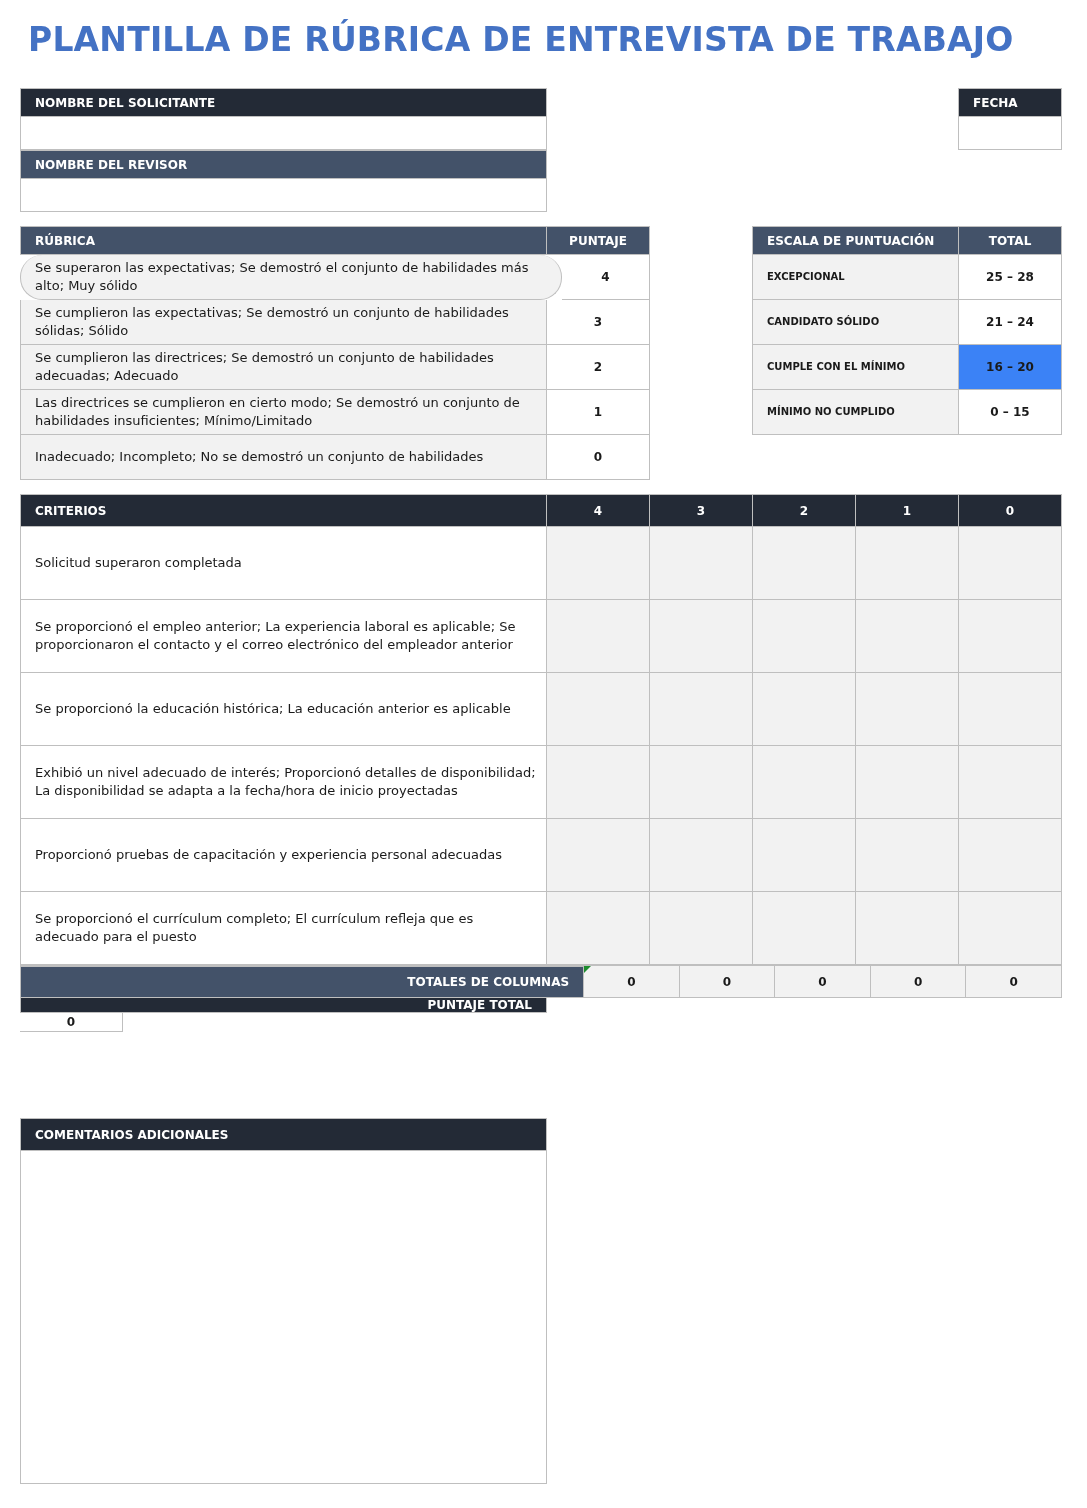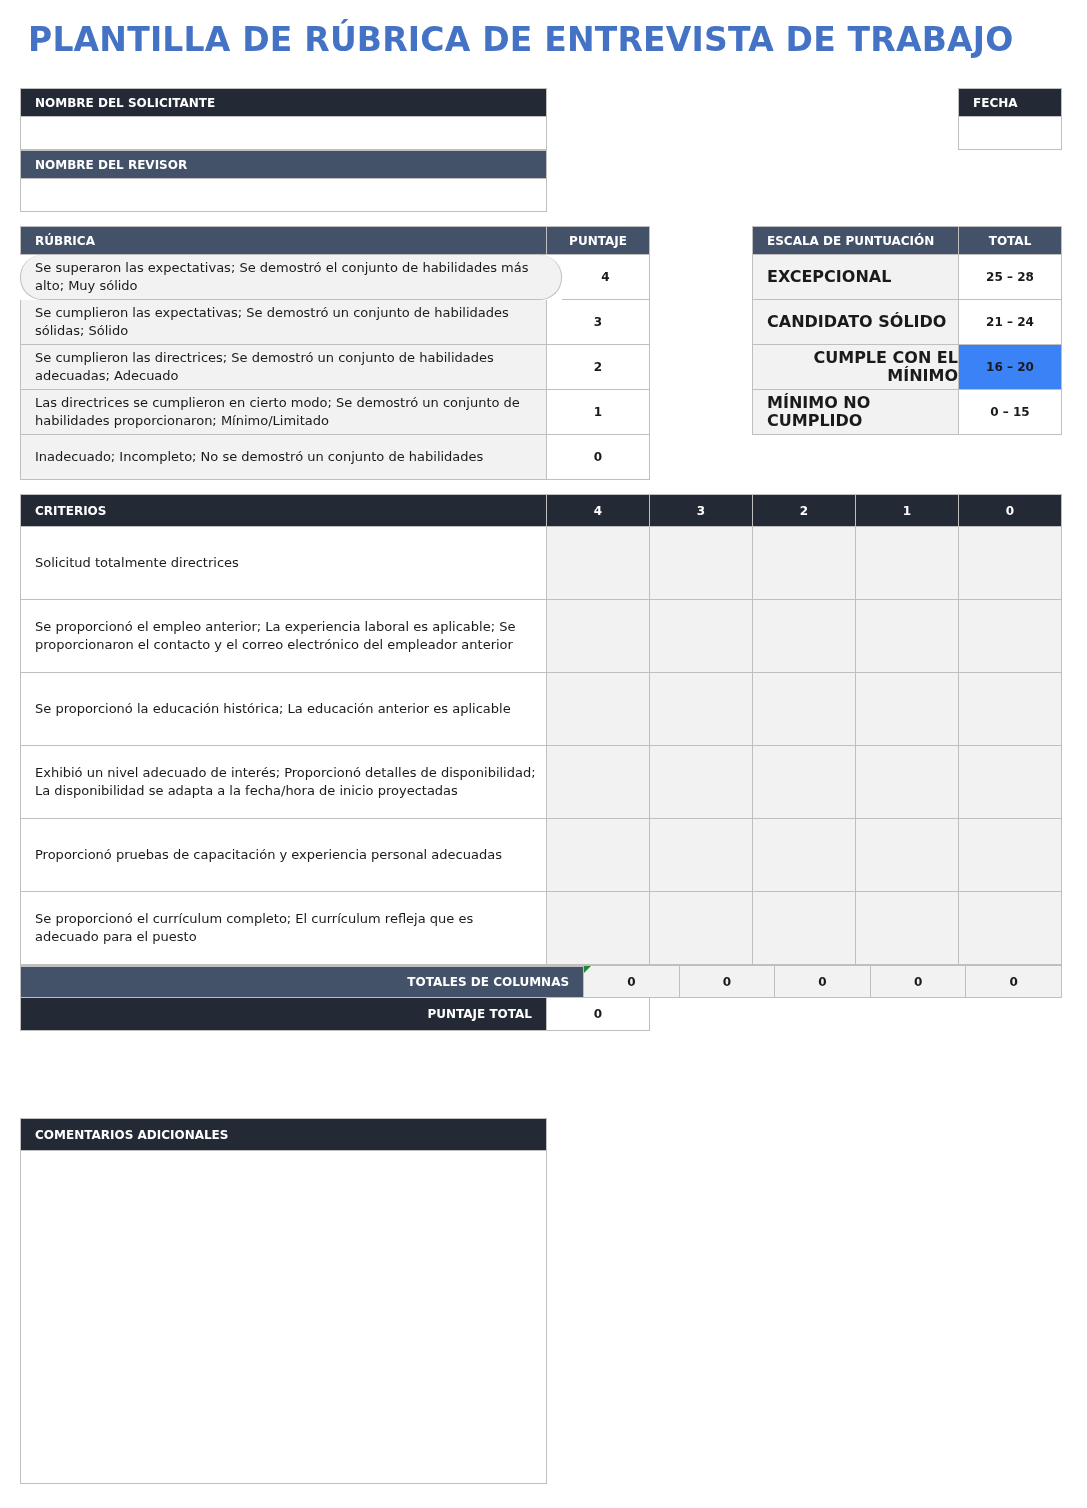--- a/index.html
+++ b/index.html
@@ -9,21 +9,21 @@
   .title { left: 28px; top: 20px; font-size: 33px; font-weight: bold; color: #4472c4; letter-spacing: 0.2px; white-space: nowrap; font-family: "DejaVu Sans", sans-serif; }
   .hdr { background: #232a36; color: #ffffff; font-weight: bold; font-size: 12px; display: flex; align-items: center; padding-left: 14px; border: 1px solid #bfbfbf; }
   .hdr.slate { background: #435269; }
   .hdr.center { justify-content: center; padding-left: 0; }
   .hdr.right { justify-content: flex-end; padding-left: 0; padding-right: 14px; }
   .field { background: #ffffff; border: 1px solid #bfbfbf; border-top: none; }
   .cell { border: 1px solid #bfbfbf; border-top: none; display: flex; align-items: center; font-size: 13px; line-height: 18px; }
   .cell.gray { background: #f2f2f2; }
   .cell.txt { padding-left: 14px; padding-right: 8px; }
   .cell.num { justify-content: center; font-weight: bold; font-size: 12px; }
-  .cell.lab { padding-left: 14px; font-weight: bold; font-size: 16px; }
+  .cell.lab { padding-left: 14px; font-weight: bold; font-size: 10px; }
   .scorecell { background: #f2f2f2; border-right: 1px solid #bfbfbf; border-bottom: 1px solid #bfbfbf; }
   .green-tri { width: 0; height: 0; border-top: 7px solid #1e8c2e; border-right: 7px solid transparent; }
 </style>
 </head>
 <body>
 
 <div class="abs title">PLANTILLA DE RÚBRICA DE ENTREVISTA DE TRABAJO</div>
 
 <div class="abs hdr" style="left:20px; top:88px; width:527px; height:29px;">NOMBRE DEL SOLICITANTE</div>
 <div class="abs field" style="left:20px; top:117px; width:527px; height:33px;"></div>
@@ -45,21 +45,21 @@
   </div>
   <div style="display:flex; height:45px;">
     <div class="cell gray txt" style="width:527px;">Se cumplieron las expectativas; Se demostró un conjunto de habilidades sólidas; Sólido</div>
     <div class="cell num" style="width:103px; border-left:none; background:#fff;">3</div>
   </div>
   <div style="display:flex; height:45px;">
     <div class="cell gray txt" style="width:527px;">Se cumplieron las directrices; Se demostró un conjunto de habilidades adecuadas; Adecuado</div>
     <div class="cell num" style="width:103px; border-left:none; background:#fff;">2</div>
   </div>
   <div style="display:flex; height:45px;">
-    <div class="cell gray txt" style="width:527px;">Las directrices se cumplieron en cierto modo; Se demostró un conjunto de habilidades proporcionaron; Mínimo/Limitado</div>
+    <div class="cell gray txt" style="width:527px;">Las directrices se cumplieron en cierto modo; Se demostró un conjunto de habilidades insuficientes; Mínimo/Limitado</div>
     <div class="cell num" style="width:103px; border-left:none; background:#fff;">1</div>
   </div>
   <div style="display:flex; height:45px;">
     <div class="cell gray txt" style="width:527px;">Inadecuado; Incompleto; No se demostró un conjunto de habilidades</div>
     <div class="cell num" style="width:103px; border-left:none; background:#fff;">0</div>
   </div>
 </div>
 
 <div class="abs" style="left:752px; top:226px; width:310px;">
   <div style="display:flex; height:29px;">
@@ -88,21 +88,21 @@
   <div style="display:flex; height:33px;">
     <div class="hdr" style="width:527px;">CRITERIOS</div>
     <div class="hdr center" style="width:103px; border-left:none;">4</div>
     <div class="hdr center" style="width:103px; border-left:none;">3</div>
     <div class="hdr center" style="width:103px; border-left:none;">2</div>
     <div class="hdr center" style="width:103px; border-left:none;">1</div>
     <div class="hdr center" style="width:103px; border-left:none;">0</div>
   </div>
 
   <div style="display:flex; height:73px;">
-    <div class="cell txt" style="width:527px;">Solicitud totalmente directrices</div>
+    <div class="cell txt" style="width:527px;">Solicitud superaron completada</div>
     <div class="scorecell" style="width:103px;"></div>
     <div class="scorecell" style="width:103px;"></div>
     <div class="scorecell" style="width:103px;"></div>
     <div class="scorecell" style="width:103px;"></div>
     <div class="scorecell" style="width:103px;"></div>
   </div>
   <div style="display:flex; height:73px;">
     <div class="cell txt" style="width:527px;">Se proporcionó el empleo anterior; La experiencia laboral es aplicable; Se proporcionaron el contacto y el correo electrónico del empleador anterior</div>
     <div class="scorecell" style="width:103px;"></div>
     <div class="scorecell" style="width:103px;"></div>
@@ -148,20 +148,20 @@
     <div class="cell gray num" style="width:103px; border-left:none; position:relative;">
       <div class="abs green-tri" style="left:0; top:0;"></div>
       <span>0</span>
     </div>
     <div class="cell gray num" style="width:103px; border-left:none;">0</div>
     <div class="cell gray num" style="width:103px; border-left:none;">0</div>
     <div class="cell gray num" style="width:103px; border-left:none;">0</div>
     <div class="cell gray num" style="width:103px; border-left:none;">0</div>
   </div>
 
-  <div style="display:flex; height:33px;">
+  <div style="display:flex; height:33px;flex-direction:column;">
     <div class="hdr right" style="width:527px; border-top:none;">PUNTAJE TOTAL</div>
     <div class="cell num" style="width:103px; border-left:none; background:#fff;">0</div>
   </div>
 </div>
 
 <div class="abs hdr" style="left:20px; top:1118px; width:527px; height:33px;">COMENTARIOS ADICIONALES</div>
 <div class="abs field" style="left:20px; top:1151px; width:527px; height:333px;"></div>
 
 </body></html>

